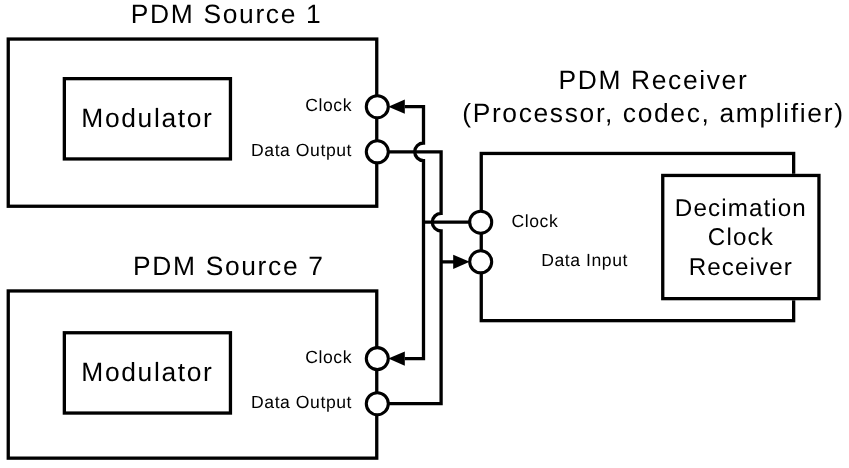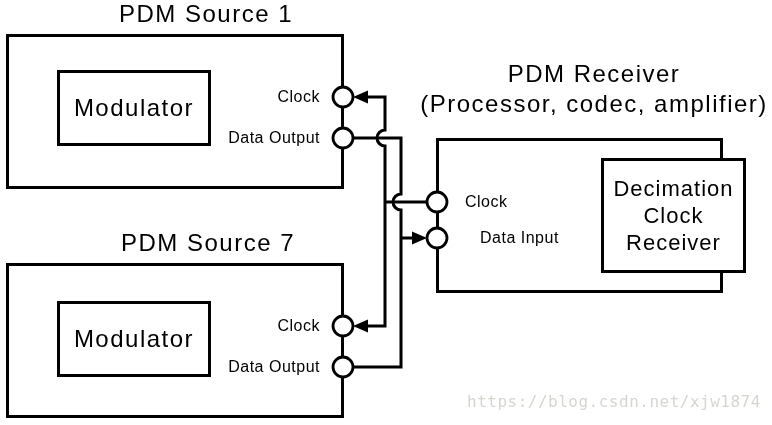--- a/index.html
+++ b/index.html
@@ -55,21 +55,21 @@
   <div class="box center-flex" style="left:57px; top:301px; width:154px; height:76px;"></div>
   <div class="port-label right-align" style="left:190px; top:317px; width:130px;">Clock</div>
   <div class="port-label right-align" style="left:190px; top:358px; width:130px;">Data Output</div>
 
   <div class="title subtitle-block" style="left:414px; top:59px; width:360px;">
     <div>PDM Receiver</div>
     <div>(Processor, codec, amplifier)</div>
   </div>
   <div class="box" style="left:436px; top:138px; width:287px; height:155px;"></div>
   <div class="port-label" style="left:465px; top:193px; width:140px;">Clock</div>
-  <div class="port-label" style="left:480px; top:229px; width:140px;">Data Input</div>
+  <div class="port-label" style="left:492px; top:229px; width:140px;">Data Input</div>
   <div class="box decim-box" style="left:558px; top:158px; width:145px; height:115px;margin-left:43px;">
     <div>Decimation</div>
     <div>Clock</div>
     <div>Receiver</div>
   </div>
 
   <svg class="wiring" width="772" height="425" viewBox="0 0 772 425">
 
     <path d="M 368 97 H 385 V 130 A 8 8 0 0 0 385 146 V 326 H 368 M 385 202 H 427" fill="none" stroke="#000000" stroke-width="3"></path>
 
@@ -84,15 +84,14 @@
     <circle cx="343" cy="326" r="10" fill="#ffffff" stroke="#000000" stroke-width="2.8"></circle>
     <circle cx="343" cy="367" r="10" fill="#ffffff" stroke="#000000" stroke-width="2.8"></circle>
     <circle cx="437" cy="202" r="10" fill="#ffffff" stroke="#000000" stroke-width="2.8"></circle>
     <circle cx="437" cy="238" r="10" fill="#ffffff" stroke="#000000" stroke-width="2.8"></circle>
   </svg>
 
   <div class="center-flex" style="position:absolute; left:57px; top:301px; width:154px; height:76px;">
     <span class="modulator-label">Modulator</span>
   </div>
 
-  <div class="watermark">https://blog.csdn.net/xjw1874</div>
 
 </div>
 
 </body></html>

